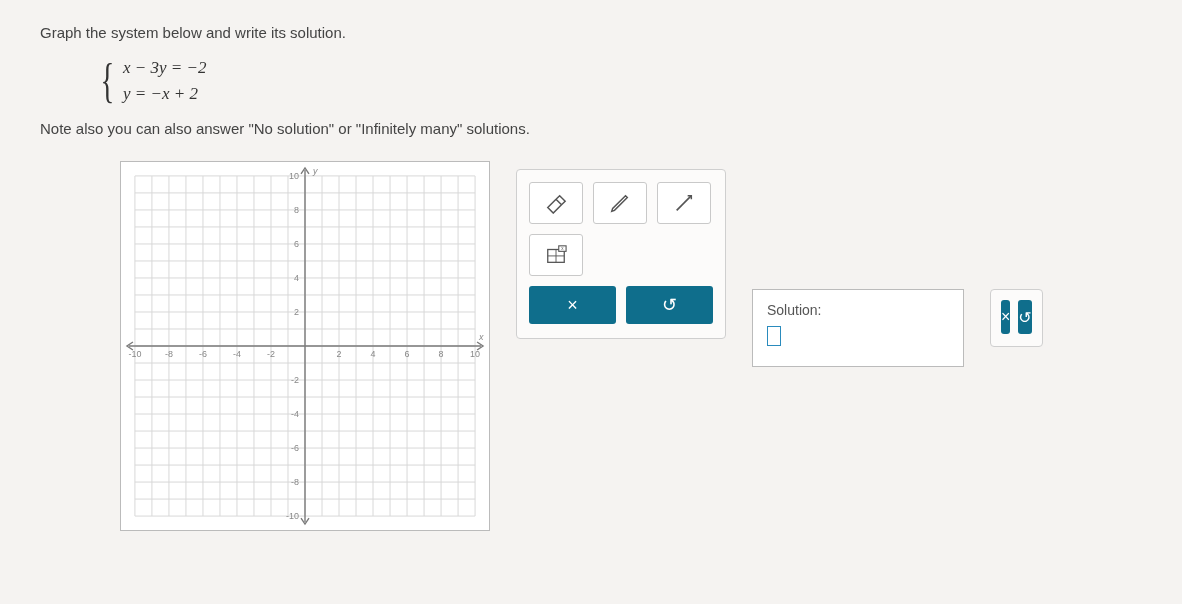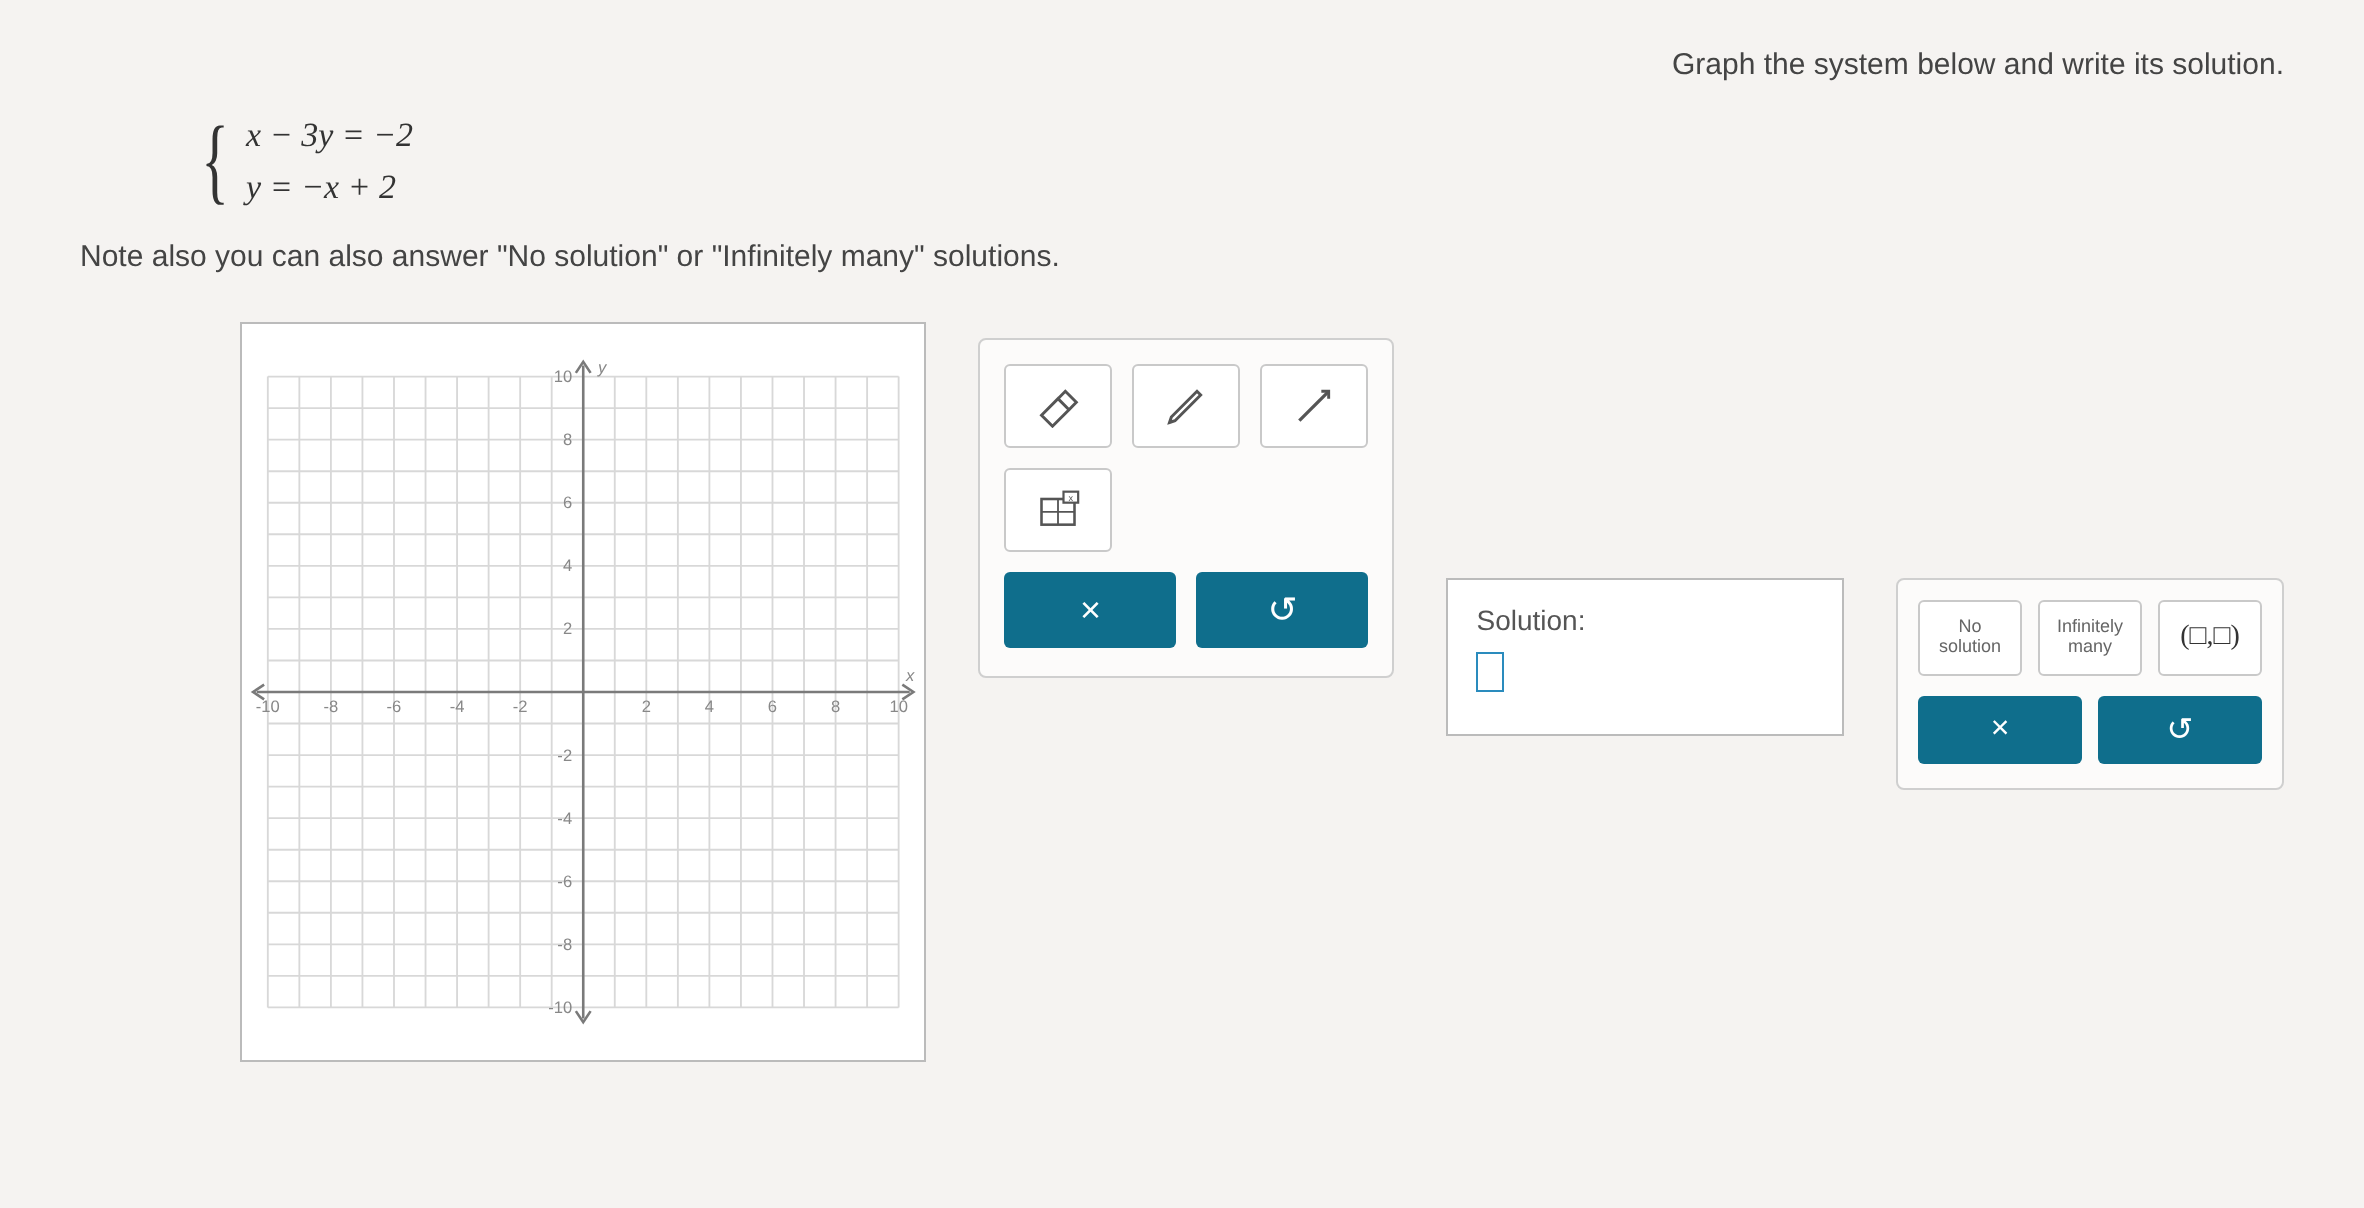--- a/index.html
+++ b/index.html
@@ -6,21 +6,21 @@
   body {
     font-family: Arial, Helvetica, sans-serif;
     background: #f5f3f1;
     width: 1182px;
     height: 604px;
     color: #333;
     position: relative;
     padding: 24px 40px;
     overflow: hidden;
   }
-  .instruction { font-size: 15px; color: #444; margin-bottom: 14px; text-align: right; }
+  .instruction { font-size: 15px; color: #444; margin-bottom: 14px; }
   .equation-block { display: flex; align-items: center; margin-left: 56px; margin-bottom: 14px; }
   .brace { font-size: 48px; font-family: "Times New Roman", serif; color: #333; line-height: 1; margin-right: 4px; transform: scaleX(0.6); }
   .eqs { font-family: "Times New Roman", serif; font-size: 17px; font-style: italic; line-height: 1.5; color: #333; }
   .note { font-size: 15px; color: #444; margin-bottom: 24px; }
 
   .work-row { display: flex; align-items: flex-start; gap: 26px; }
 
   
   .graph-wrap {
     width: 370px; height: 370px;
@@ -238,25 +238,18 @@
     </div>
   </div>
 
   <div class="solution-box">
     <div class="lbl">Solution:</div>
     <span class="sol-placeholder"></span>
   </div>
 
   <div class="ans-panel">
     <div class="ans-row">
-      <div class="ans-btn" style="white-space:pre;">No
-solution</div>
-      <div class="ans-btn" style="white-space:pre;">Infinitely
-many</div>
-      <div class="ans-btn pair">(□,□)</div>
-    </div>
-    <div class="ans-row">
       <button class="ans-action">×</button>
       <button class="ans-action">↺</button>
     </div>
   </div>
 
 </div>
 
 </body></html>

